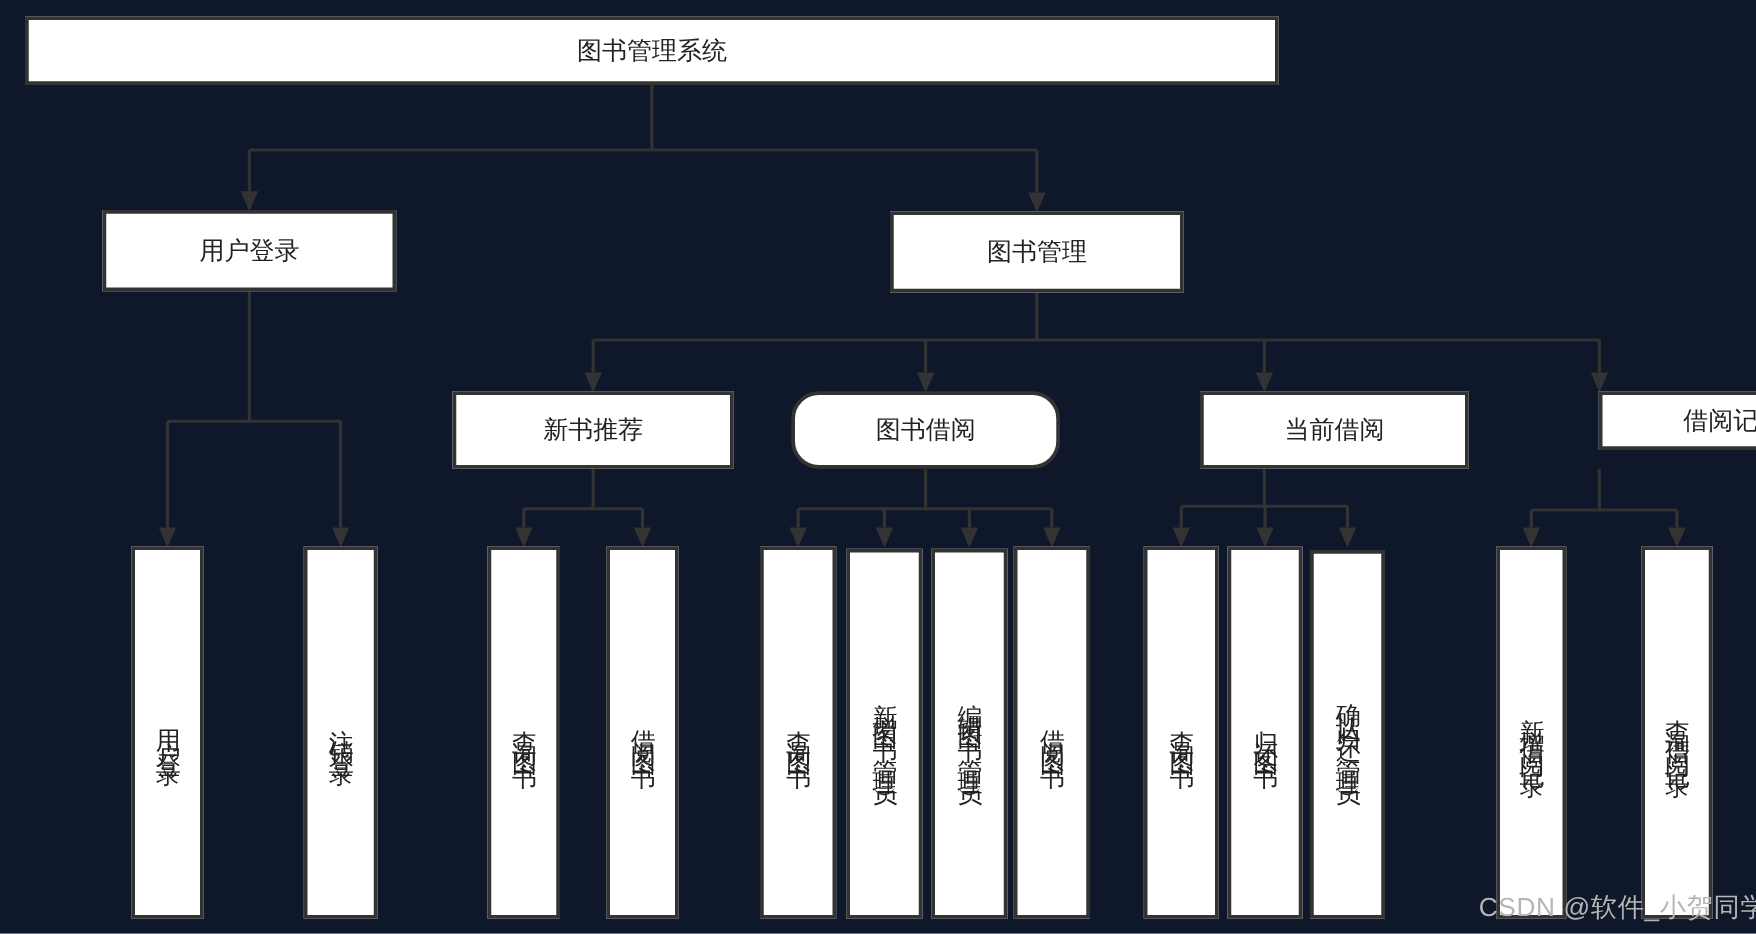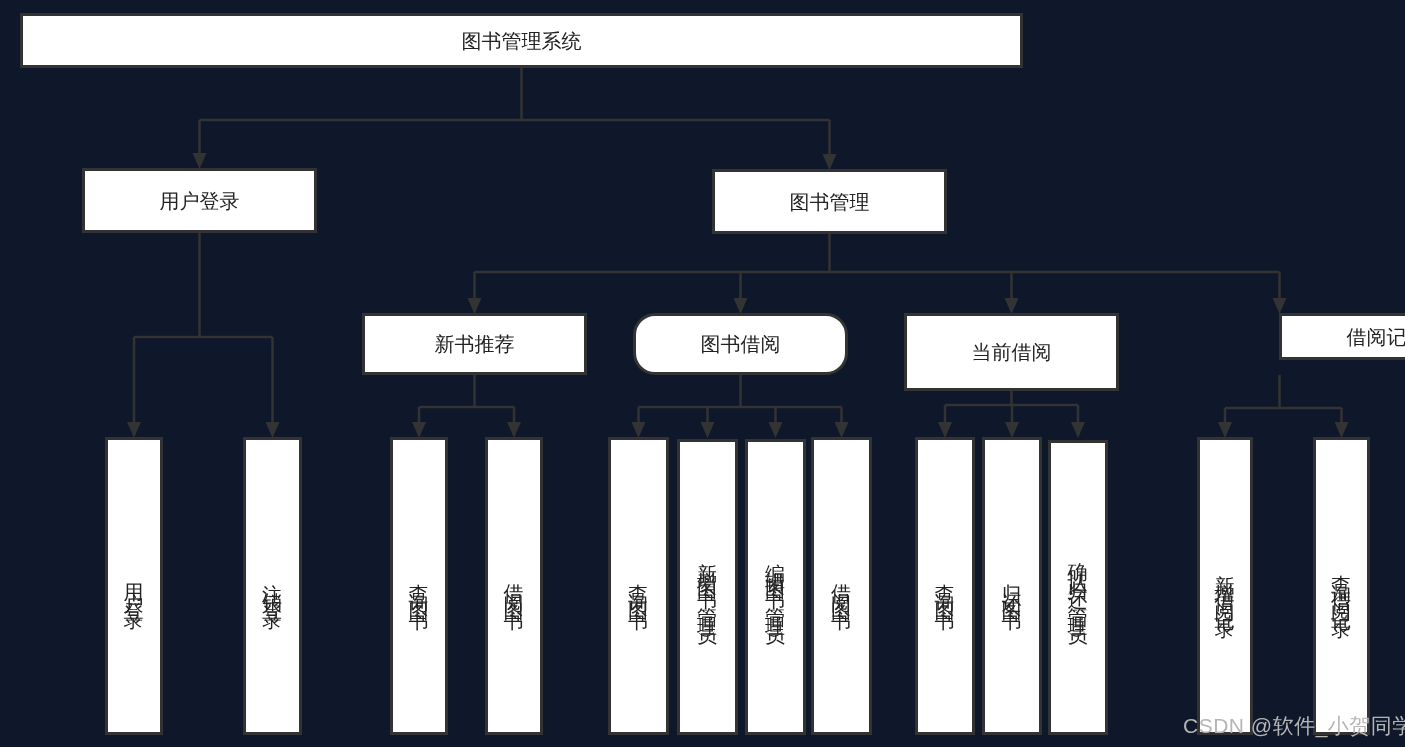--- a/index.html
+++ b/index.html
@@ -40,21 +40,21 @@
     writing-mode: vertical-rl;
     text-orientation: mixed;
     letter-spacing: 9px;
   }
   
   .n-root   { left: 20px;   top: 13px;  width: 1003px; height: 55px; }
   .n-l2a    { left: 82px;   top: 168px; width: 235px;  height: 65px; }
   .n-l2b    { left: 712px;  top: 169px; width: 235px;  height: 65px; text-align: center; }
   .n-l3a    { left: 362px;  top: 313px; width: 225px;  height: 62px; }
   .n-l3b    { left: 633px;  top: 313px; width: 215px;  height: 62px; border-radius: 22px; }
-  .n-l3c    { left: 904px;  top: 313px; width: 215px;  height: 78px; }
+  .n-l3c    { left: 960px;  top: 313px; width: 215px;  height: 62px; }
   .n-l3d    { left: 1232px; top: 313px; width: 215px;  height: 47px; margin-left: 47px; }
   .n-a1 { left: 105px;  top: 437px; width: 58px; height: 298px; }
   .n-a2 { left: 243px;  top: 437px; width: 59px; height: 298px; }
   .n-b1 { left: 390px;  top: 437px; width: 58px; height: 298px; }
   .n-b2 { left: 485px;  top: 437px; width: 58px; height: 298px; }
   .n-c1 { left: 608px;  top: 437px; width: 61px; height: 298px; }
   .n-c2 { left: 677px;  top: 439px; width: 61px; height: 296px; }
   .n-c3 { left: 745px;  top: 439px; width: 61px; height: 296px; }
   .n-c4 { left: 811px;  top: 437px; width: 61px; height: 298px; }
   .n-d1 { left: 915px;  top: 437px; width: 60px; height: 298px; }

